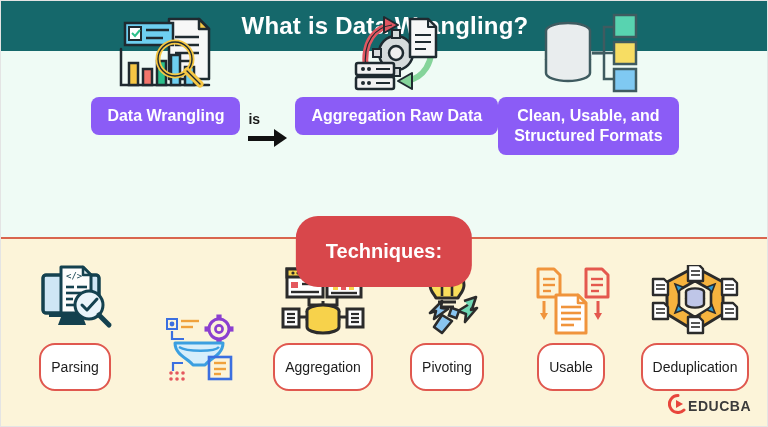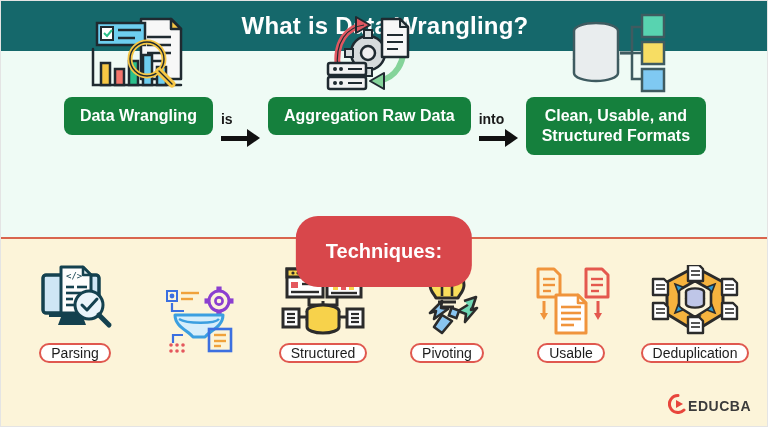--- a/index.html
+++ b/index.html
@@ -76,21 +76,21 @@
     flex-direction: column;
     align-items: center;
   }
   .flow-icon {
     height: 88px;
     display: flex;
     align-items: center;
     justify-content: center;
   }
   .pill-green {
-    background: #15803d;
+    background: #8b5cf6;
     color: #ffffff;
     font-size: 16px;
     font-weight: bold;
     border-radius: 8px;
     padding: 9px 16px;
     text-align: center;
     line-height: 1.25;
     white-space: pre-line;
   }
   .connector {
@@ -158,25 +158,25 @@
   .tech-icon {
     height: 72px;
     display: flex;
     align-items: flex-end;
     justify-content: center;
     margin-bottom: 8px;
   }
   .pill-outline {
     background: #ffffff;
     border: 2px solid #E0584F;
-    border-radius: 10px;
+    border-radius: 16px;
     color: #1c1c1c;
     font-size: 14px;
     font-weight: normal;
-    padding: 0 10px;
+    padding: 14px 10px;
     text-align: center;
     white-space: nowrap;
   }
 
   
   .logo {
     position: absolute;
     right: 16px;
     bottom: 8px;
     display: flex;
@@ -278,27 +278,20 @@
           <path d="M62 8 h18 l8 8 v30 h-26 z" fill="#F7F7F7" stroke="#1f2a30" stroke-width="2.5" stroke-linejoin="round"></path>
           <path d="M80 8 v8 h8 z" fill="#D6DBDC" stroke="#1f2a30" stroke-width="2" stroke-linejoin="round"></path>
           <line x1="67" y1="24" x2="83" y2="24" stroke="#1f2a30" stroke-width="2"></line>
           <line x1="67" y1="31" x2="83" y2="31" stroke="#1f2a30" stroke-width="2"></line>
           <line x1="67" y1="38" x2="78" y2="38" stroke="#1f2a30" stroke-width="2"></line>
         </svg>
       </div>
       <div class="pill-green">Aggregation Raw Data</div>
     </div>
 
-    <div class="connector">
-      <div class="connector-label">into</div>
-      <div class="arrow">
-        <div class="arrow-shaft"></div>
-        <div class="arrow-head"></div>
-      </div>
-    </div>
 
     <div class="flow-node">
       <div class="flow-icon">
         <svg width="104" height="84" viewBox="0 0 104 84">
 
           <g stroke="#3F5B60" stroke-width="2.5" fill="#E9EDEE">
             <ellipse cx="32" cy="20" rx="22" ry="8"></ellipse>
             <path d="M10 20 v14 a22 8 0 0 0 44 0 v-14"></path>
             <path d="M10 34 v14 a22 8 0 0 0 44 0 v-14"></path>
             <path d="M10 48 v14 a22 8 0 0 0 44 0 v-14"></path>
@@ -422,21 +415,21 @@
           <rect x="4" y="44" width="16" height="18" fill="#FFFFFF" stroke="#2B2B2B" stroke-width="3"></rect>
           <line x1="8" y1="49" x2="16" y2="49" stroke="#2B2B2B" stroke-width="2.2"></line>
           <line x1="8" y1="53" x2="16" y2="53" stroke="#2B2B2B" stroke-width="2.2"></line>
           <line x1="8" y1="57" x2="16" y2="57" stroke="#2B2B2B" stroke-width="2.2"></line>
           <rect x="68" y="44" width="16" height="18" fill="#FFFFFF" stroke="#2B2B2B" stroke-width="3"></rect>
           <line x1="72" y1="49" x2="80" y2="49" stroke="#2B2B2B" stroke-width="2.2"></line>
           <line x1="72" y1="53" x2="80" y2="53" stroke="#2B2B2B" stroke-width="2.2"></line>
           <line x1="72" y1="57" x2="80" y2="57" stroke="#2B2B2B" stroke-width="2.2"></line>
         </svg>
       </div>
-      <div class="pill-outline">Structured</div>
+      <div class="pill-outline">Aggregation</div>
     </div>
 
     <div class="tech-card">
       <div class="tech-icon">
         <svg width="78" height="70" viewBox="0 0 78 70">
 
           <path d="M39 4 c-10 0 -17 7 -17 16 c0 6 4 9 6 13 h22 c2 -4 6 -7 6 -13 c0 -9 -7 -16 -17 -16 z" fill="#F9DE5C" stroke="#2B2B2B" stroke-width="3" stroke-linejoin="round"></path>
           <line x1="30" y1="37" x2="48" y2="37" stroke="#2B2B2B" stroke-width="3"></line>
           <line x1="32" y1="42" x2="46" y2="42" stroke="#2B2B2B" stroke-width="3"></line>
           <path d="M34 31 v-11 a5 5 0 0 1 10 0 v11" fill="none" stroke="#2B2B2B" stroke-width="2.6"></path>

